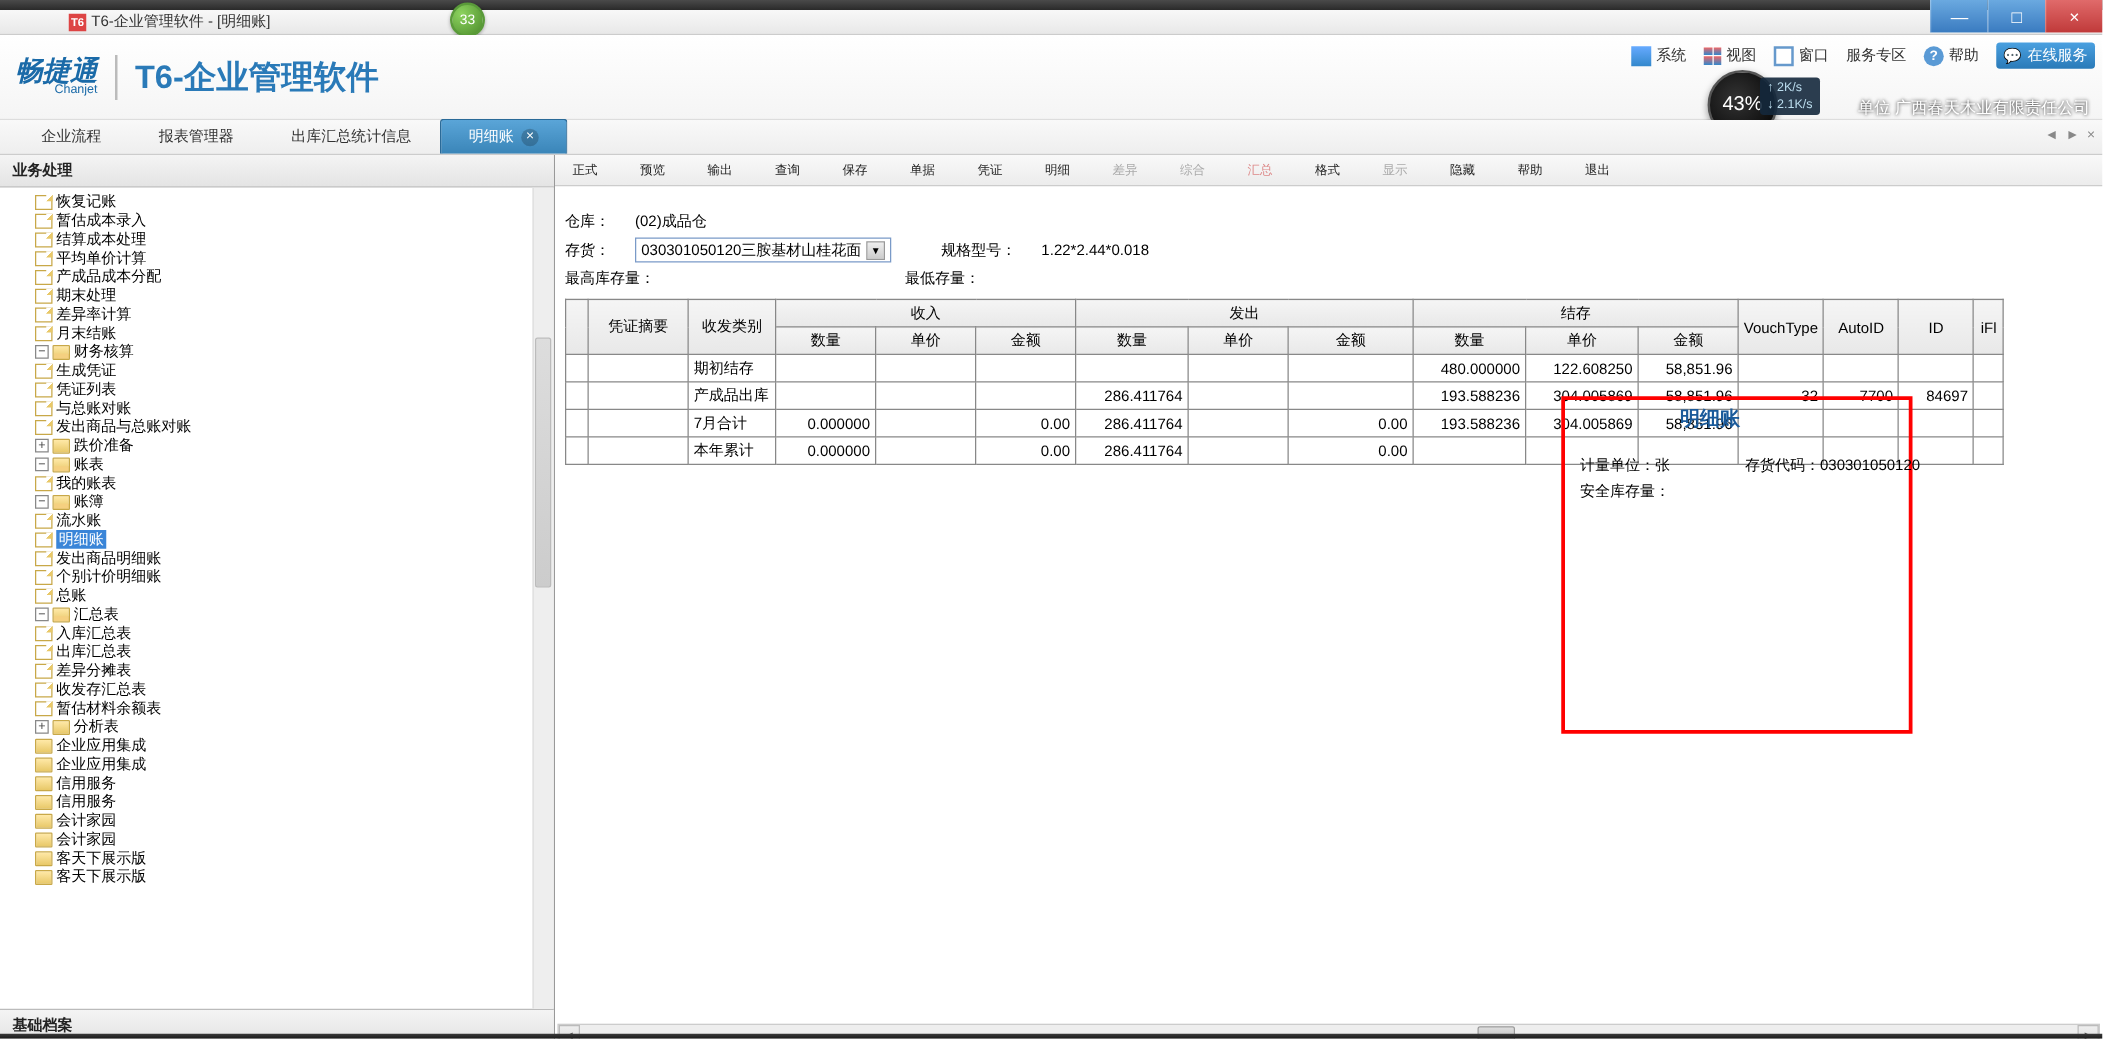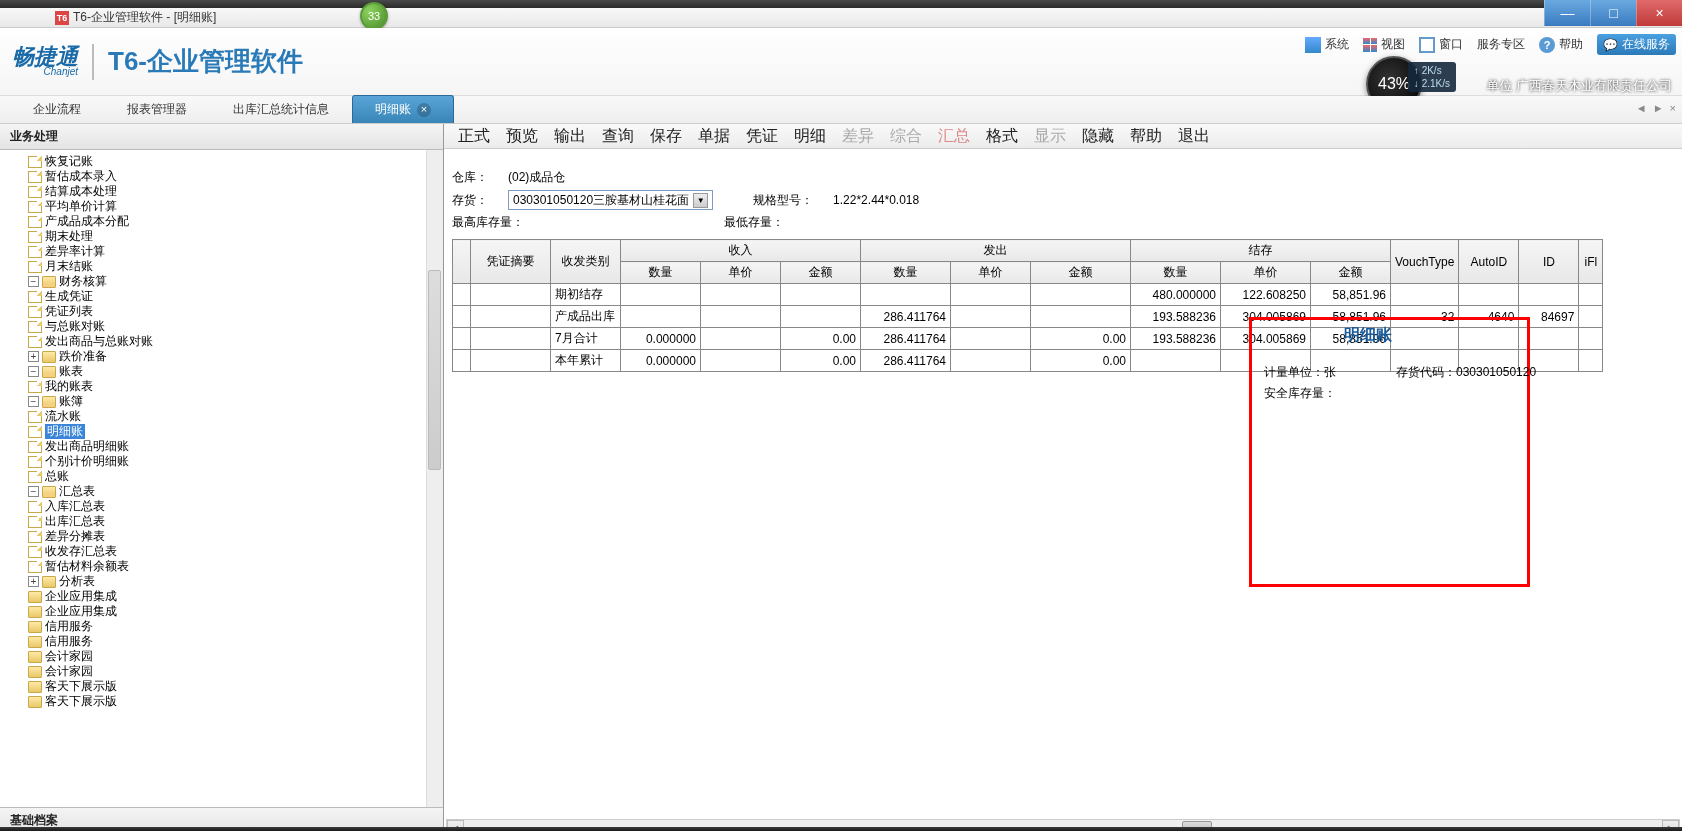--- a/index.html
+++ b/index.html
@@ -14,21 +14,21 @@
 .title-bar .title-text { color: #333; }
 .title-bar .badge-33 { position: absolute; left: 360px; top: -6px; width: 28px; height: 28px; border-radius: 50%; background: radial-gradient(circle at 30% 30%,#8dd35f,#4a8a2a); color: #fff; font-size: 11px; display:flex; align-items:center; justify-content:center; border:2px solid #5a9a3a; box-shadow: 0 1px 3px rgba(0,0,0,.3);}
 .win-btns { position: absolute; right: 0; top: -8px; display: flex; }
 .win-btn { width: 46px; height: 26px; display:flex; align-items:center; justify-content:center; font-size:14px; color:#fff; background: linear-gradient(#6aa9e0,#3a7bc0); border-left:1px solid rgba(255,255,255,.3);}
 .win-btn.close { background: linear-gradient(#e06a6a,#c03a3a); }
 
 
 .header-banner { height: 68px; background: linear-gradient(#fff,#f5f5f5); border-bottom: 1px solid #ddd; display:flex; align-items:center; padding: 0 12px; position:relative;}
 .logo-block { display:flex; align-items:center; }
 .logo-chanjet { font-family: "KaiTi", serif; font-size: 22px; color: #1a6aa8; font-style: italic; font-weight:bold; line-height:1; }
-.logo-chanjet-sub { font-size: 10px; color: #1a6aa8; text-align:right; margin-top:-2px; font-style:italic;}
+.logo-chanjet-sub { font-size: 10px; color: #1a6aa8; text-align:right; margin-top:-2px; }
 .divider-v { width: 2px; height: 36px; background: #bbb; margin: 0 14px; }
 .app-name { font-size: 26px; color: #2a7ab8; font-weight: bold; }
 .app-name .t6 { color:#2a7ab8;}
 .header-right { position:absolute; right:6px; top:6px; display:flex; align-items:center; gap:14px; font-size:12px; color:#333;}
 .header-right .hitem { display:flex; align-items:center; gap:4px; cursor:pointer;}
 .hicon { width:16px; height:16px; display:inline-block;}
 .sys-icon{background:linear-gradient(#6af,#38c);}
 .view-icon{display:inline-grid;grid-template-columns:1fr 1fr;grid-template-rows:1fr 1fr;gap:1px;width:14px;height:14px;}
 .view-icon span{background:linear-gradient(#e66,#38c);}
 .win-icon{background:#fff;border:2px solid #69c;}
@@ -64,21 +64,21 @@
 .folder-o{background:linear-gradient(#ffe9a8,#e8c868);border:1px solid #c8a848;border-radius:1px;box-shadow:inset 0 -4px 0 #f5d080;}
 .doc-icon{background:#fff;border:1px solid #c8a848;position:relative;}
 .doc-icon::after{content:"";position:absolute;right:-1px;top:-1px;width:5px;height:5px;background:linear-gradient(135deg,#fff 50%,#e8c868 50%);}
 .tree-label{cursor:pointer;color:#000;}
 .tree-label.selected{background:#3a85d8;color:#fff;padding:0 2px;}
 .ind1{padding-left:60px;}.ind2{padding-left:76px;}.ind3{padding-left:92px;}
 .ind2t{padding-left:82px;}.ind3t{padding-left:98px;}.ind4t{padding-left:114px;}
 
 
 .right-panel { flex:1; display:flex; flex-direction:column; background:#fff; position:relative;}
-.toolbar { height:25px; background:linear-gradient(#f9f9f9,#ececec); border-bottom:1px solid #ccc; display:flex; align-items:center; font-size:16px; padding:0 6px;}
+.toolbar { height:25px; background:linear-gradient(#f9f9f9,#ececec); border-bottom:1px solid #ccc; display:flex; align-items:center; font-size:10px; padding:0 6px;gap:18px;}
 .toolbar span{padding:0 8px;cursor:pointer;color:#222;}
 .toolbar span.dis{color:#aaa;cursor:default;}
 
 .report-area{padding:20px 8px 0 8px; position:relative; flex:1; overflow:hidden;}
 .red-box{position:absolute;border:3px solid #ff0000;left:805px;top:168px;width:281px;height:270px;pointer-events:none;z-index:5;}
 .info-block{font-size:12px;color:#000;margin-bottom:8px;}
 .info-row{display:flex;gap:20px;margin-bottom:4px;align-items:center;}
 .select-box{border:1px solid #7a9ac8;background:#fff;padding:1px 4px;display:inline-flex;align-items:center;gap:4px;min-width:180px;height:20px;justify-content:space-between;}
 .select-box .arrow{width:15px;height:15px;background:linear-gradient(#eee,#ccc);border:1px solid #999;display:flex;align-items:center;justify-content:center;font-size:8px;}
 .report-title{position:absolute;left:900px;top:176px;font-size:16px;font-weight:bold;color:#1a5a9a;z-index:6;}
@@ -472,21 +472,21 @@
               <td></td>
               <td></td>
               <td></td>
               <td>286.411764</td>
               <td></td>
               <td></td>
               <td>193.588236</td>
               <td>304.005869</td>
               <td>58,851.96</td>
               <td>32</td>
-              <td>4640</td>
+              <td>7700</td>
               <td>84697</td>
               <td></td>
             </tr>
             <tr>
               <td class="c"></td>
               <td class="l"></td>
               <td class="l">7月合计</td>
               <td>0.000000</td>
               <td></td>
               <td>0.00</td>

